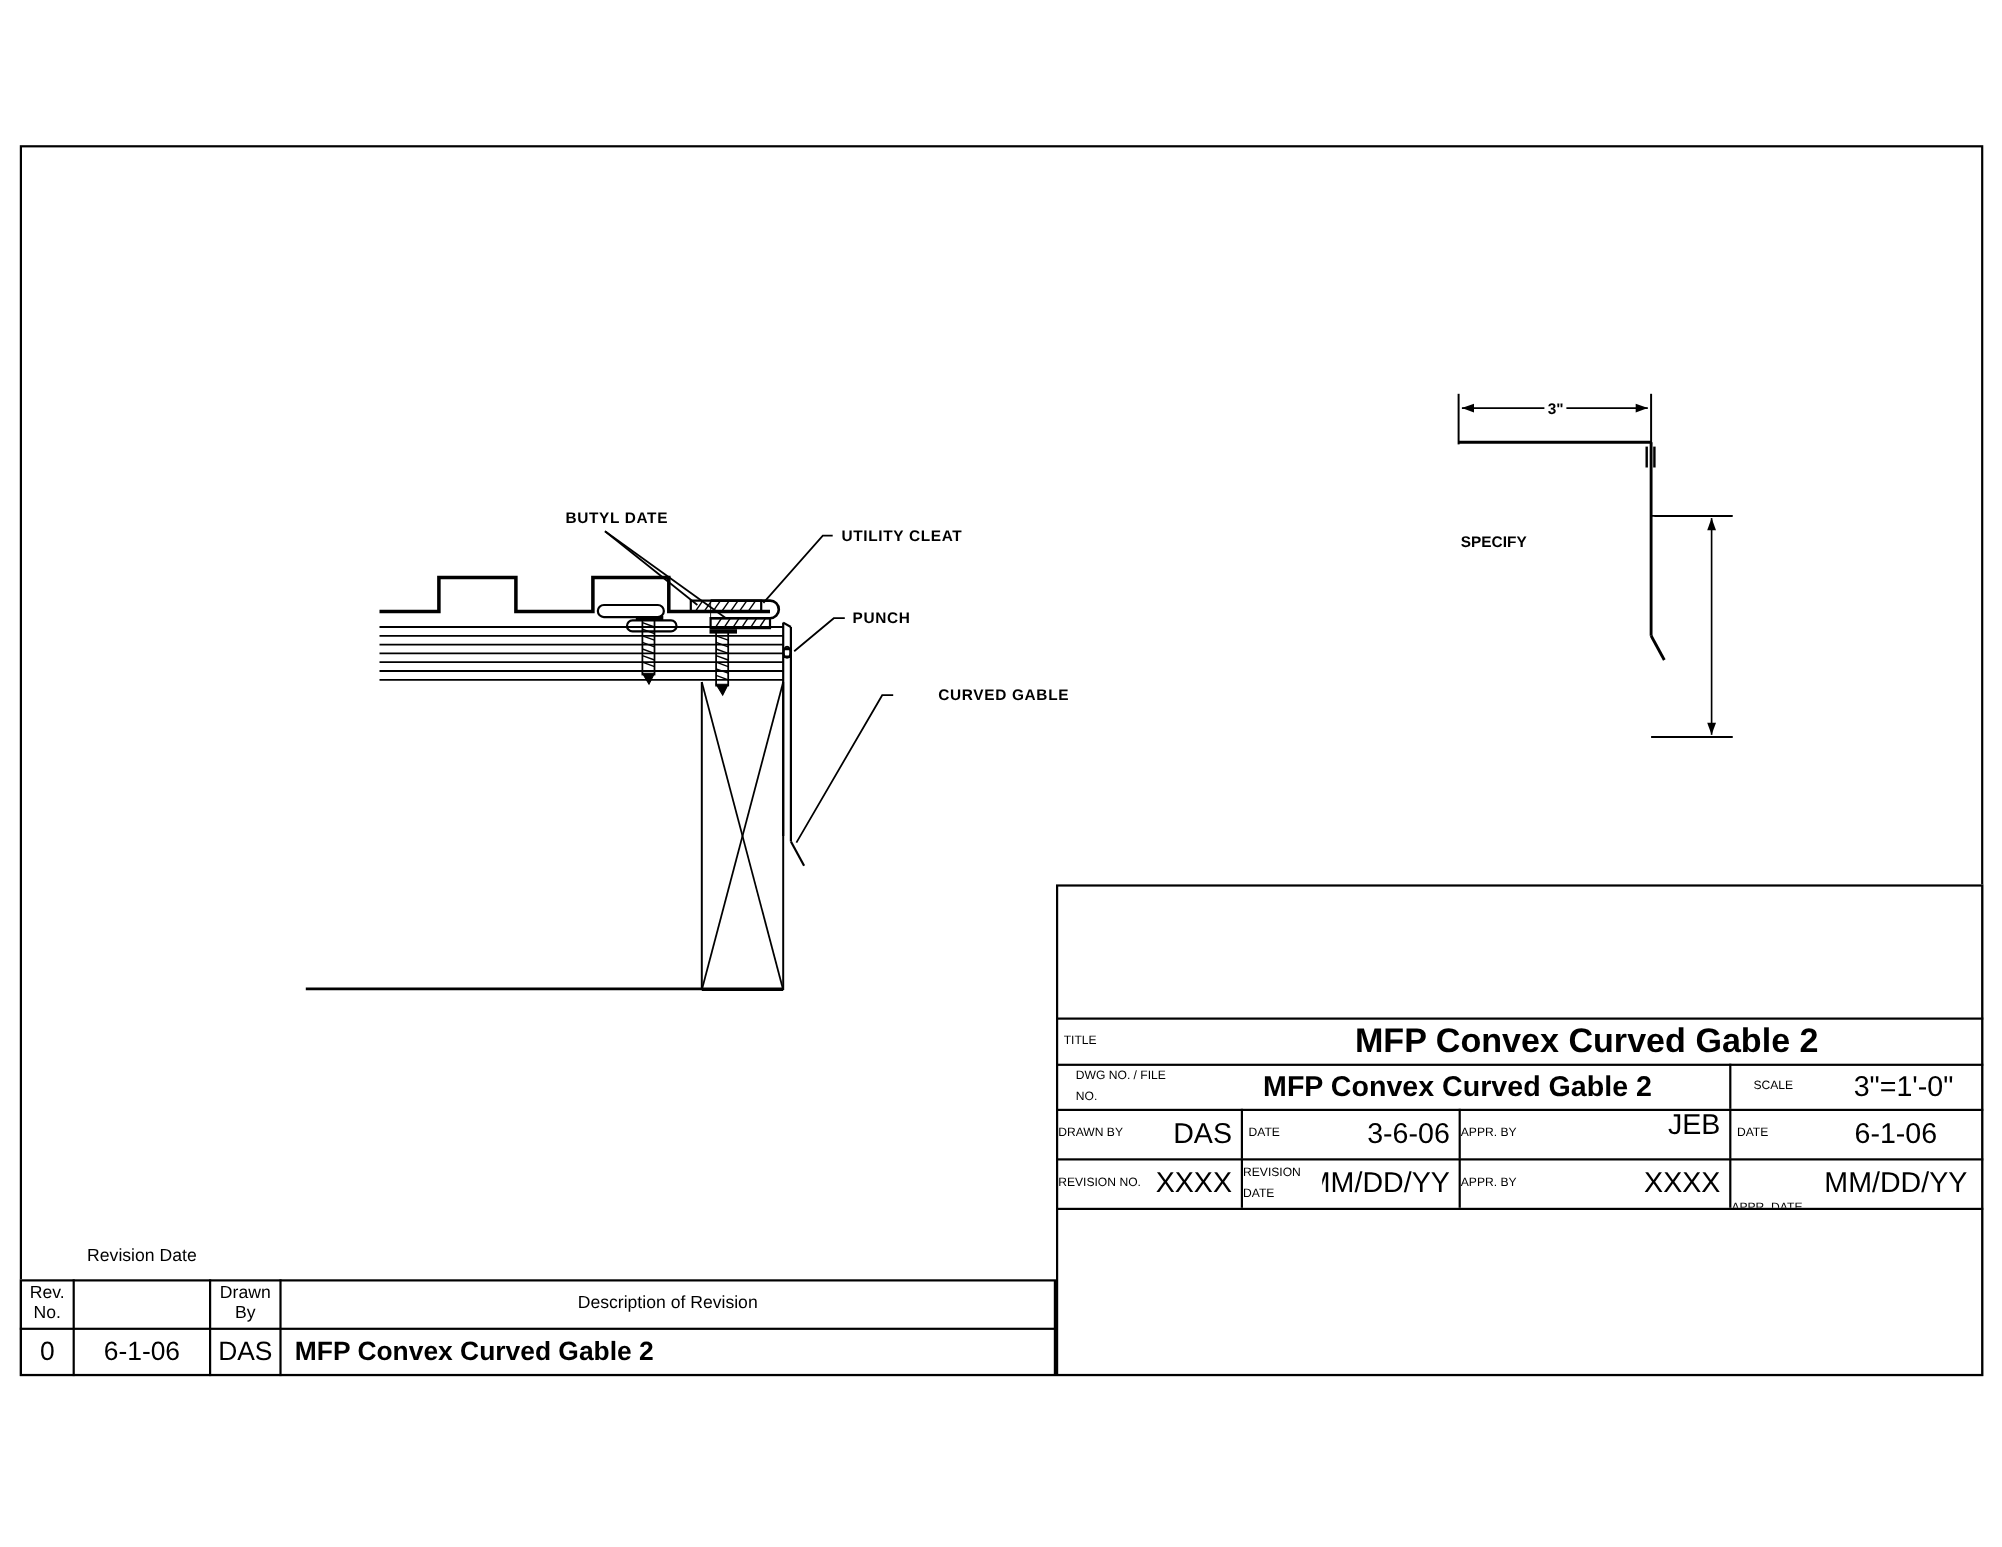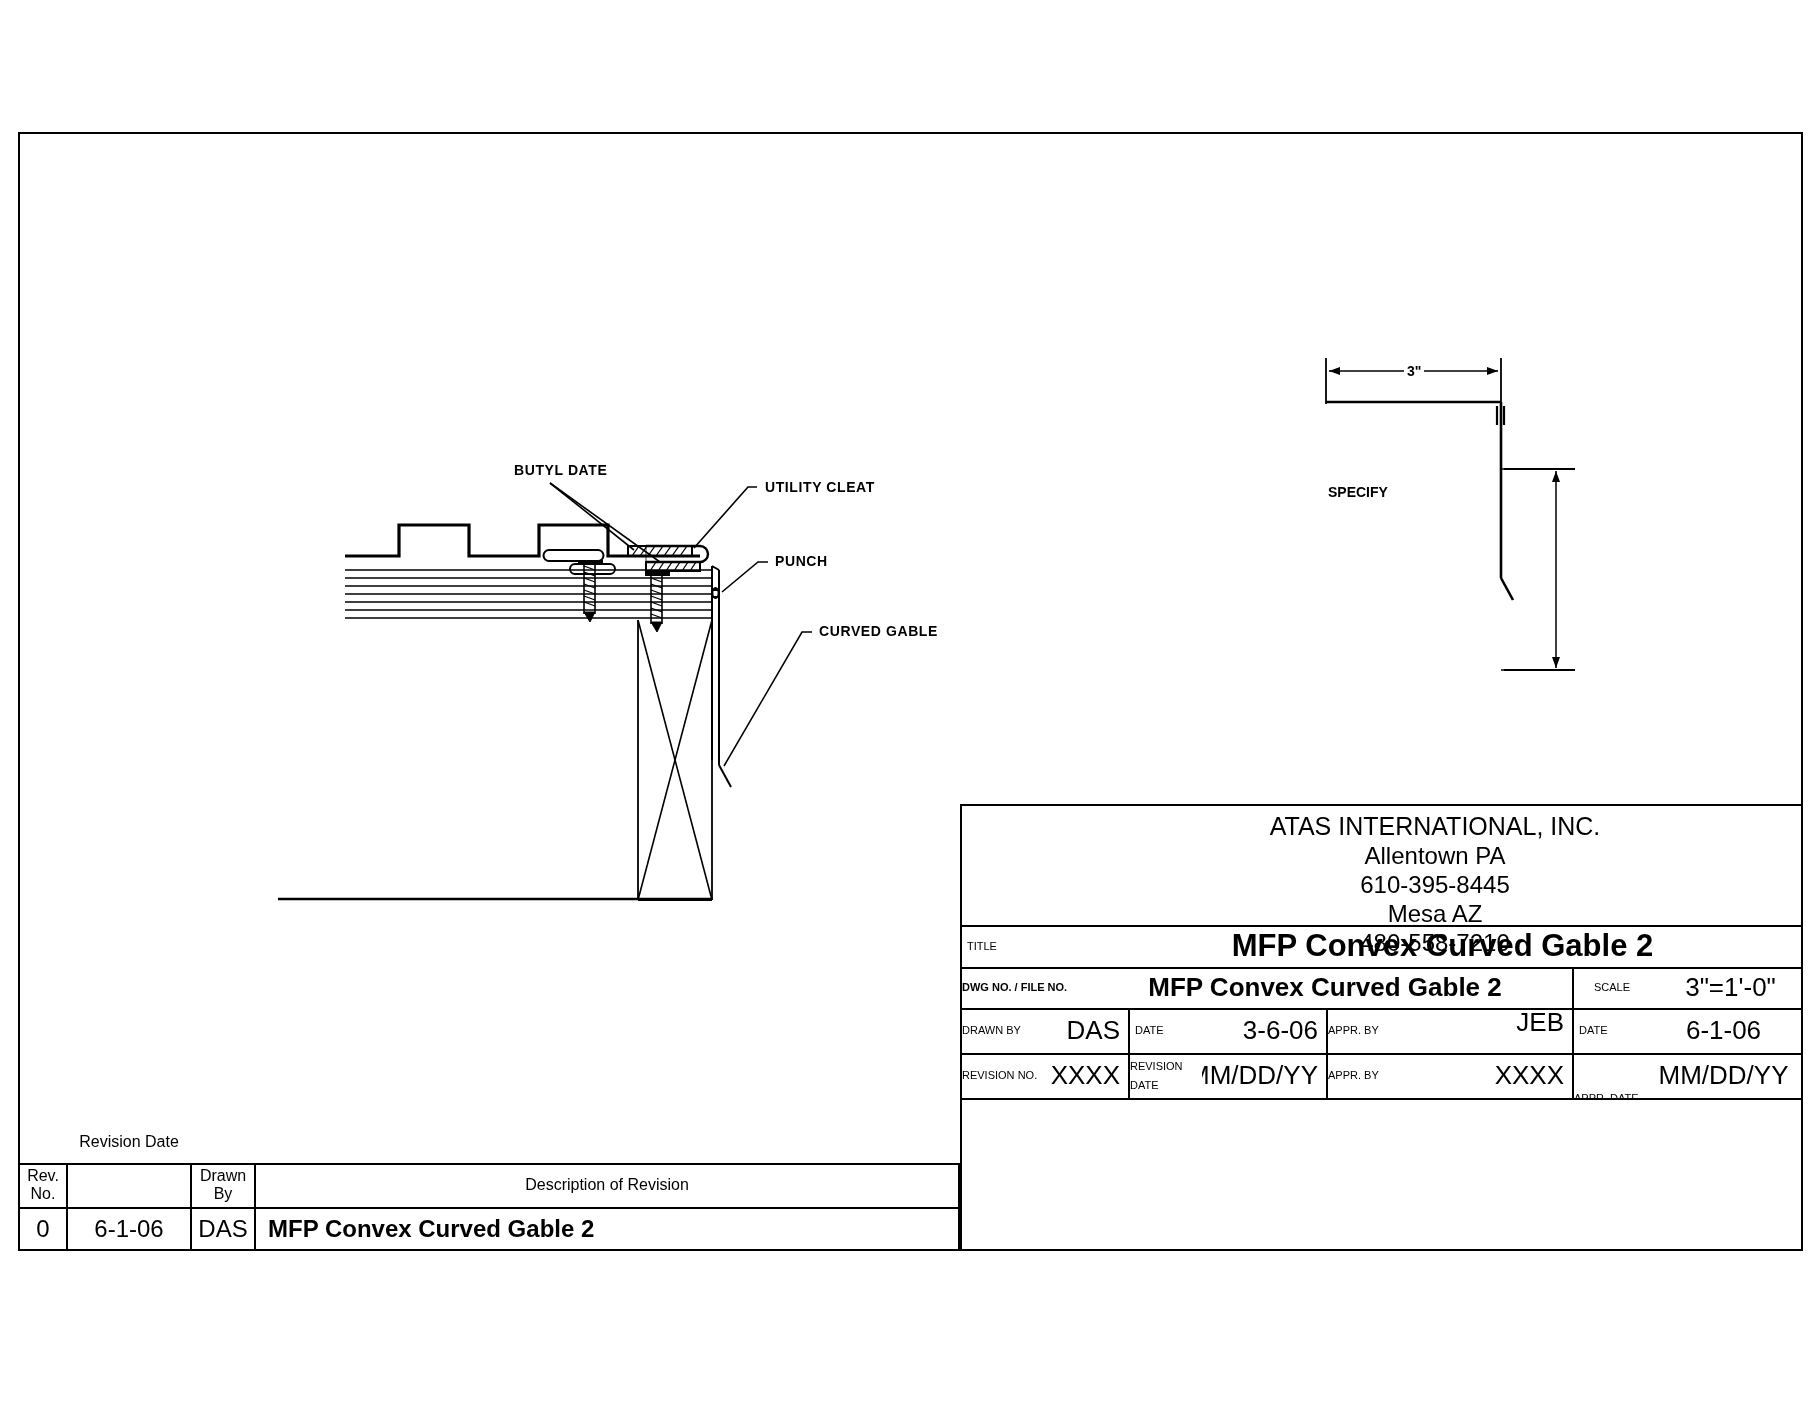--- a/index.html
+++ b/index.html
@@ -266,43 +266,36 @@
         <path d="M 1126,853 L 1158,913 L 1148,915 L 1119,865 Z"></path>
         <path d="M 1124,853 L 1135,915 L 1125,915 L 1117,865 Z"></path>
         <path d="M 1122,853 L 1113,915 L 1104,912 L 1115,864 Z"></path>
       </g>
     </g>
   </svg>
 
   <div class="callout" style="left:514px;  top:462px;">BUTYL  DATE</div>
   <div class="callout" style="left:765px;  top:479px;">UTILITY  CLEAT</div>
   <div class="callout" style="left:775px;  top:553px;text-align:right;">PUNCH</div>
-  <div class="callout" style="left:819px;  top:623px;">CURVED  GABLE</div>
+  <div class="callout" style="left:853px;  top:623px;">CURVED  GABLE</div>
 
   <div class="dimtext" style="left:1404px; top:363px;">3"</div>
   <div class="dimtext" style="left:1325px; top:484px;">SPECIFY</div>
 
   <div class="tb" style="left:960px; top:804px; width:843px; height:447px;"></div>
 
   <div class="hline" style="left:960px; top:925px; width:843px;"></div>
-  <div id="company-text">
-    <div id="company-name">ATAS INTERNATIONAL, INC.</div>
-    <div>Allentown PA</div>
-    <div>610-395-8445</div>
-    <div>Mesa AZ</div>
-    <div>480-558-7210</div>
-  </div>
 
   <div class="hline" style="left:960px; top:967px; width:843px;"></div>
   <div class="cell lbl-sm" style="left:962px; top:925px; width:120px; height:42px;">TITLE</div>
   <div class="cell ctr" id="title-value" style="left:1082px; top:925px; width:721px; height:42px;">MFP Convex Curved Gable 2</div>
 
   <div class="hline" style="left:960px; top:1008px; width:843px;"></div>
   <div class="cell" style="left:962px; top:967px; width:116px; height:41px;">
-    <div class="lbl-sm" style="padding-left:0;font-weight:bold;">
+    <div class="lbl-sm" style="padding-left:16px;">
       <span>DWG NO. /</span>
       <span>FILE NO.</span>
     </div>
   </div>
   <div class="cell ctr" id="dwg-value" style="left:1078px; top:967px; width:494px; height:41px;">MFP Convex Curved Gable 2</div>
   <div class="vline" style="left:1572px; top:967px; height:41px;"></div>
   <div class="cell lbl-sm" style="left:1574px; top:967px; width:84px; height:41px;padding-left:20px;">SCALE</div>
   <div class="cell ctr val-lg" style="left:1658px; top:967px; width:145px; height:41px;">3"=1'-0"</div>
 
   <div class="hline" style="left:960px; top:1053px; width:843px;"></div>

